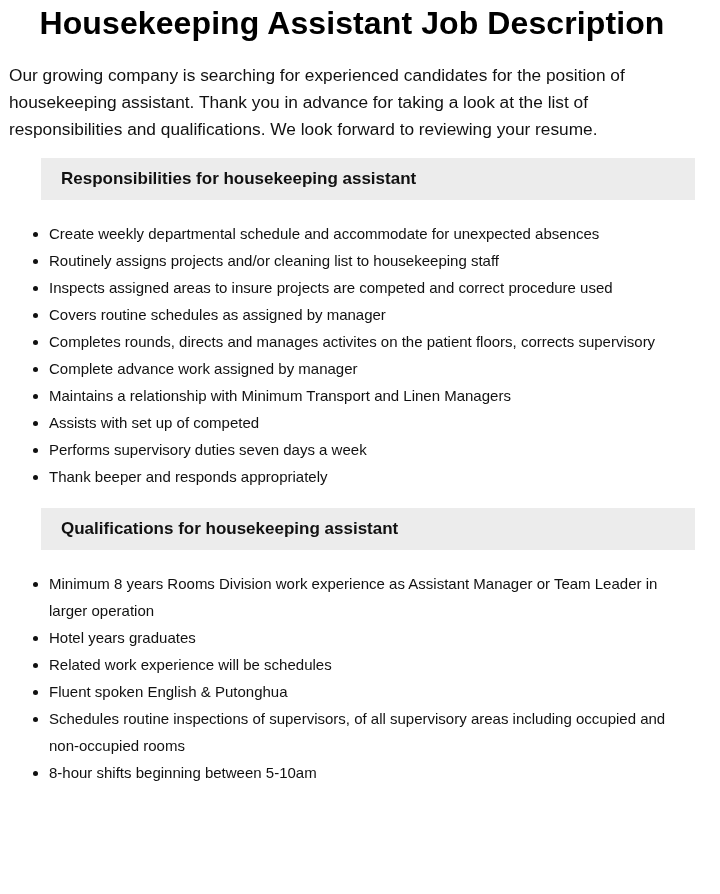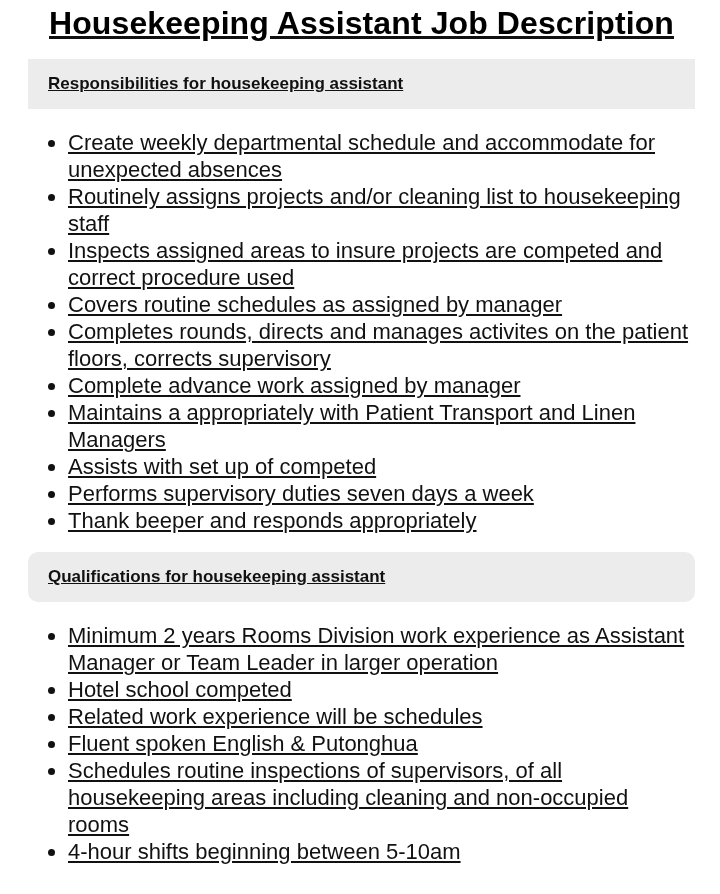--- a/index.html
+++ b/index.html
@@ -1,69 +1,71 @@
 <!DOCTYPE html>
 <html><head>
   <meta charset="utf-8">
   <style>
     html, body { margin: 0; padding: 0; background: #ffffff; }
     body {
       width: 720px; height: 894px; overflow: hidden;
       font-family: "Liberation Sans", "DejaVu Sans", sans-serif;
       color: #111111;
     }
-    .page { padding: 0 25px 0 28px; text-decoration: underline; }
+    .page { padding: 0 25px 0 9px; }
     h1 {
       margin: 0; padding-top: 2px;
       font-size: 32px; font-weight: bold; text-align: center;
       line-height: 42px; letter-spacing: 0.1px;
       color: #000;
     }
     .intro {
       margin: 18px 0 0 0;
       font-size: 17.3px; line-height: 27px;
     }
     .section-header {
       margin-top: 15px;
       background: #ececec;
-      height: 50px;
+      height: 42px;
       display: flex; align-items: center;
       padding-left: 20px;
       font-size: 17px; font-weight: bold;
       box-sizing: border-box;
+      margin-left: 32px;
     }
     ul {
       margin: 20px 0 0 0; padding-left: 40px;
-      font-size: 22px; line-height: 27px;
+      font-size: 15px; line-height: 27px;
     }
     ul li { padding-left: 0; }
-    .sec2 { margin-top: 18px; border-radius: 10px; }
+    .sec2 { margin-top: 18px; }
   </style>
 </head>
 <body>
 
 <div class="page">
   <h1>Housekeeping Assistant Job Description</h1>
+  <p class="intro">Our growing company is searching for experienced candidates for the position of housekeeping assistant. Thank you in advance for taking a look at the list of responsibilities and qualifications. We look forward to reviewing your resume.</p>
 
   <div class="section-header">Responsibilities for housekeeping assistant</div>
   <ul>
     <li>Create weekly departmental schedule and accommodate for unexpected absences</li>
     <li>Routinely assigns projects and/or cleaning list to housekeeping staff</li>
     <li>Inspects assigned areas to insure projects are competed and correct procedure used</li>
     <li>Covers routine schedules as assigned by manager</li>
     <li>Completes rounds, directs and manages activites on the patient floors, corrects supervisory</li>
     <li>Complete advance work assigned by manager</li>
-    <li>Maintains a appropriately with Patient Transport and Linen Managers</li>
+    <li>Maintains a relationship with Minimum Transport and Linen Managers</li>
     <li>Assists with set up of competed</li>
     <li>Performs supervisory duties seven days a week</li>
     <li>Thank beeper and responds appropriately</li>
   </ul>
 
   <div class="section-header sec2">Qualifications for housekeeping assistant</div>
   <ul>
-    <li>Minimum 2 years Rooms Division work experience as Assistant Manager or Team Leader in larger operation</li>
-    <li>Hotel school competed</li>
+    <li>Minimum 8 years Rooms Division work experience as Assistant Manager or Team Leader in larger operation</li>
+    <li>Hotel years graduates</li>
     <li>Related work experience will be schedules</li>
     <li>Fluent spoken English &amp; Putonghua</li>
-    <li>Schedules routine inspections of supervisors, of all housekeeping areas including cleaning and non-occupied rooms</li>
-    <li>4-hour shifts beginning between 5-10am</li>
+    <li>Schedules routine inspections of supervisors, of all supervisory areas including occupied and non-occupied rooms</li>
+    <li>8-hour shifts beginning between 5-10am</li>
   </ul>
 </div>
 
 </body></html>

